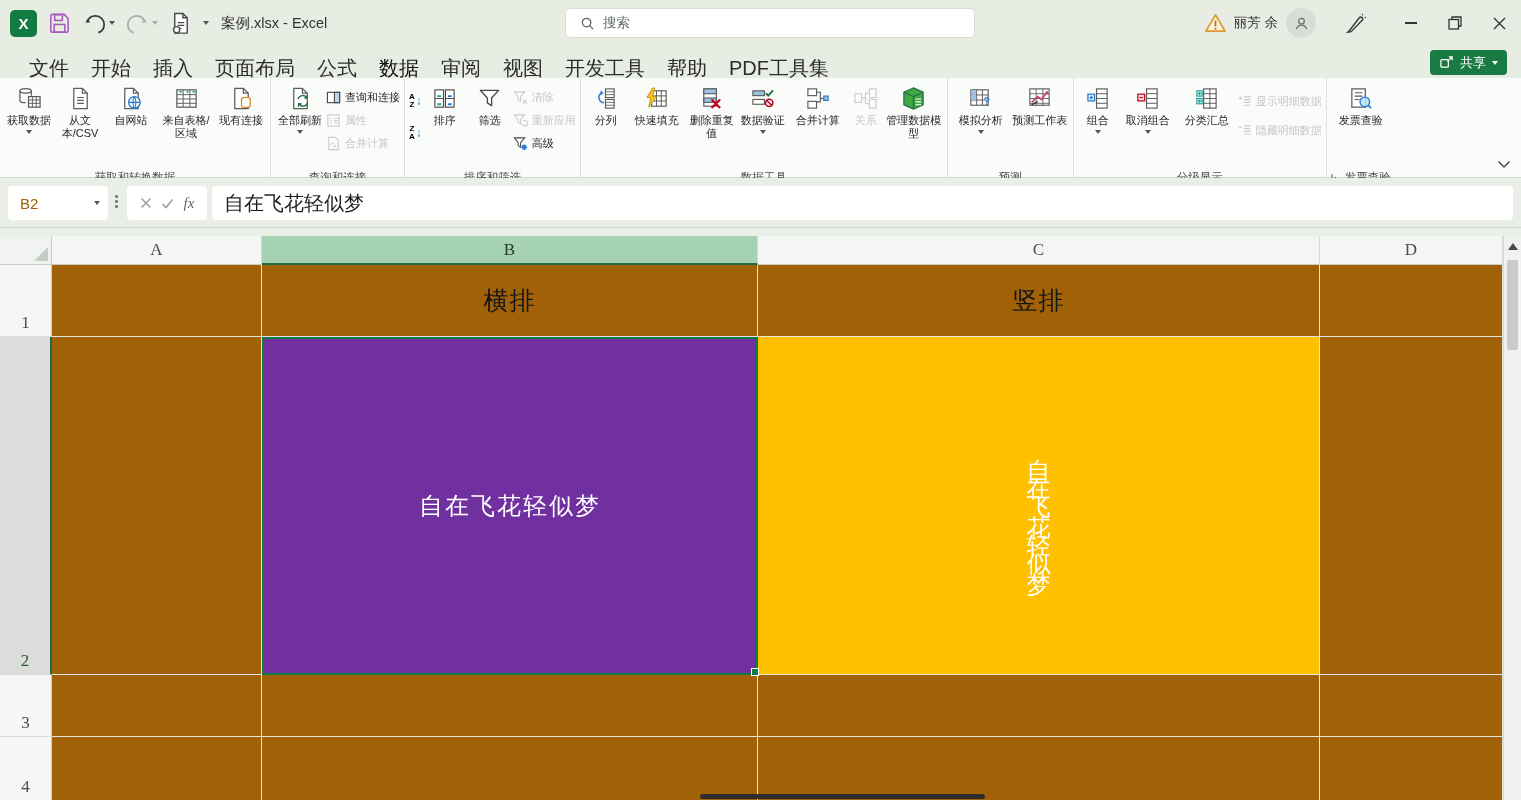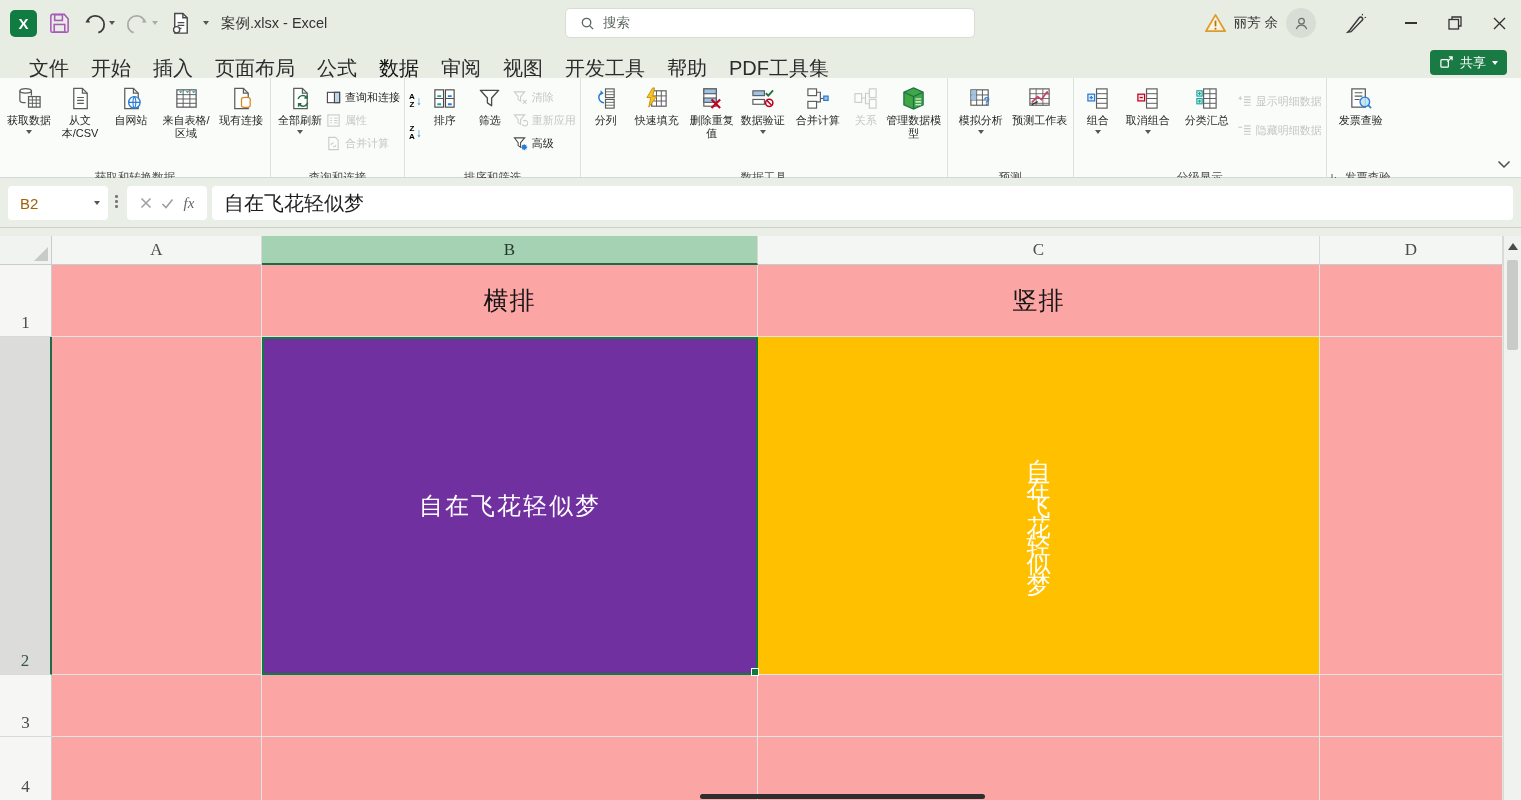--- a/index.html
+++ b/index.html
@@ -64,21 +64,21 @@
 
   
   .grid { position:absolute; top:228px; left:0; width:1521px; height:572px; background:#fff; }
   .grid-spacer { position:absolute; top:0; left:0; right:0; height:8px; background:#E9EEE6; }
   .chead { position:absolute; top:8px; height:29px; background:#F4F6F3; border-right:1px solid #D8DAD7; border-bottom:1px solid #C9CCC8; display:flex; align-items:center; justify-content:center; font-family:"Liberation Serif","DejaVu Serif",serif; font-size:17px; color:#4c4c4c; }
   .chead.sel { background:#A6D2B4; border-bottom:2.5px solid #1F6B43; color:#243B2C; }
   .corner { position:absolute; top:8px; left:0; width:52px; height:29px; background:#F1F3F0; border-right:1px solid #C9CCC8; border-bottom:1px solid #C9CCC8; }
   .corner::after { content:""; position:absolute; right:3px; bottom:3px; width:0; height:0; border-left:14px solid transparent; border-bottom:14px solid #C6CBC5; }
   .rhead { position:absolute; left:0; width:52px; background:#F6F7F5; border-right:1px solid #C9CCC8; border-bottom:1px solid #D8DAD7; display:flex; align-items:flex-end; justify-content:center; font-family:"Liberation Serif","DejaVu Serif",serif; font-size:17px; color:#4c4c4c; padding-bottom:3px; }
   .rhead.sel { background:#DCDDDB; border-right:2.5px solid #1F6B43; color:#2F5A40; }
-  .cell { position:absolute; border-right:1px solid #E3E5E2; border-bottom:1px solid #E3E5E2; background:#fca5a5; display:flex; align-items:center; justify-content:center; }
+  .cell { position:absolute; border-right:1px solid #E3E5E2; border-bottom:1px solid #E3E5E2; background:#a16207; display:flex; align-items:center; justify-content:center; }
   .cell.title-cell { font-size:25px; color:#161616; letter-spacing:1px; }
   .cell.b2 { background:#7030A0; border:2px solid #0E7C42; color:#fff; font-size:24px; letter-spacing:2px; }
   .cell.c2 { background:#FFC000; color:#fff; border-bottom:1px solid #E3E5E2; }
   .vtext { writing-mode:vertical-lr; text-orientation:upright; font-size:24px; letter-spacing:19px; color:#fff; line-height:1; }
   .fillhandle { position:absolute; width:8px; height:8px; background:#0E7C42; border:1.5px solid #fff; z-index:5; }
   .vscroll { position:absolute; top:8px; right:0; width:18px; bottom:0; background:#F0F2EF; border-left:1px solid #D8DAD7; }
   .vscroll .up { position:absolute; top:7px; left:4px; width:0; height:0; border-left:5px solid transparent; border-right:5px solid transparent; border-bottom:7px solid #4a4a4a; }
   .vscroll .thumb { position:absolute; top:24px; left:3px; width:11px; height:90px; background:#C8CBC7; border-radius:2px; }
   .bottom-indicator { position:absolute; left:700px; bottom:1px; width:285px; height:5px; background:#2e2e2e; border-radius:3px; z-index:9; }
 </style>

